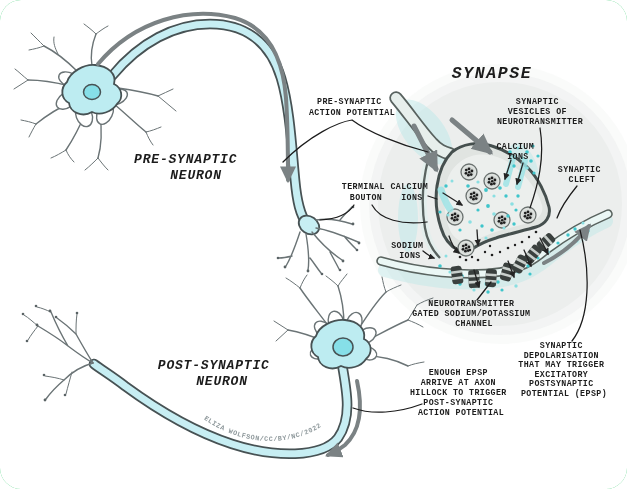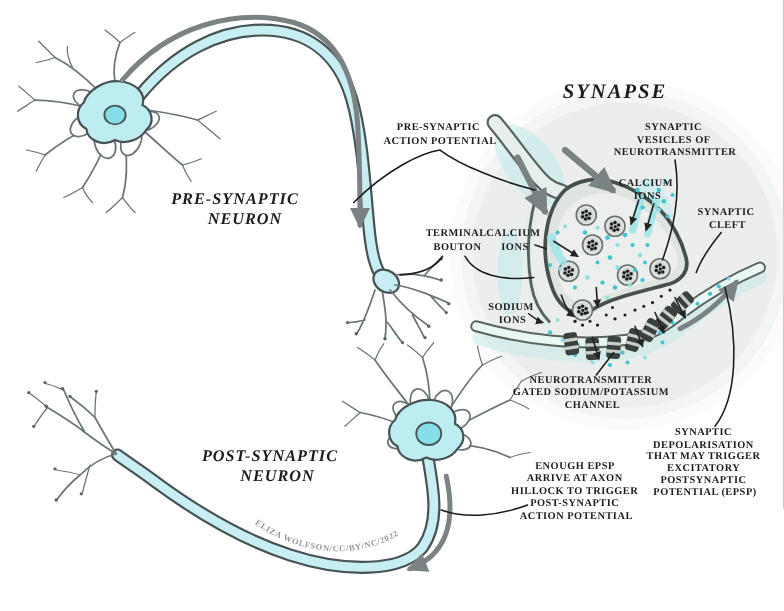--- a/index.html
+++ b/index.html
@@ -1,17 +1,17 @@
 <!DOCTYPE html>
 <html><head>
 <meta charset="utf-8">
 <style>
   html,body{margin:0;padding:0;background:#ffffff;}
-  .stage{position:relative;width:627px;height:489px;background:#a21caf;overflow:hidden;
-         font-family:Liberation Serif, serif;}
+  .stage{position:relative;width:627px;height:489px;background:#22c55e;overflow:hidden;
+         font-family:Liberation Mono, monospace;border-radius:21px;}
   svg{position:absolute;left:0;top:0;}
   text{fill:#1c1c1c;}
   .ann{font-size:8.3px;font-weight:bold;letter-spacing:0.4px;}
   .neuron-label{font-size:13px;font-weight:bold;font-style:italic;letter-spacing:0.8px;}
   .title{font-size:16.5px;font-weight:bold;font-style:italic;letter-spacing:1.6px;}
   .wm{font-size:6.8px;letter-spacing:0.55px;fill:#8f999c;font-weight:bold;}
   .ptr{stroke:#1c1c1c;stroke-width:1.25;fill:none;stroke-linecap:round;}
   .ion-arrow{stroke:#242424;stroke-width:1.3;fill:none;stroke-linecap:round;}
   .dend{stroke:#6b7476;stroke-width:1.4;fill:none;stroke-linecap:round;}
   .twig{stroke:#6b7476;stroke-width:1;fill:none;stroke-linecap:round;}

